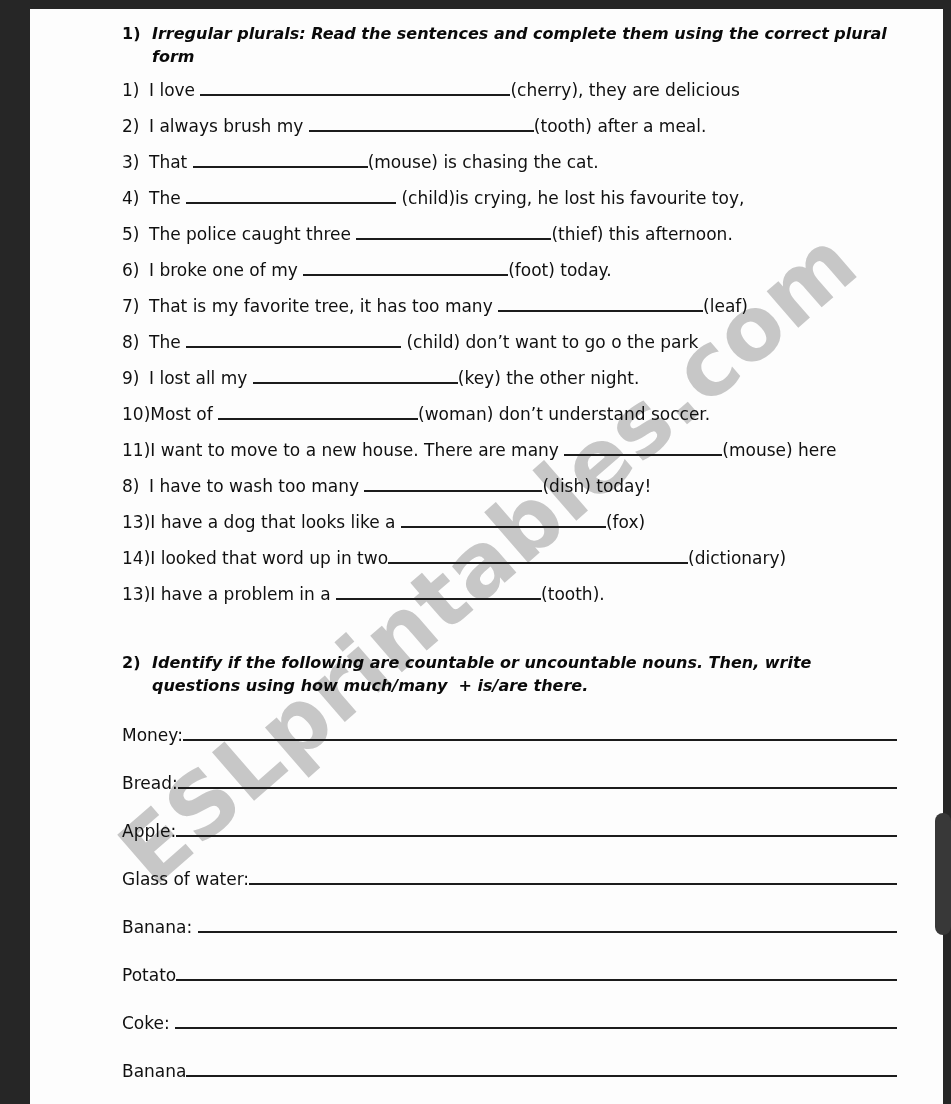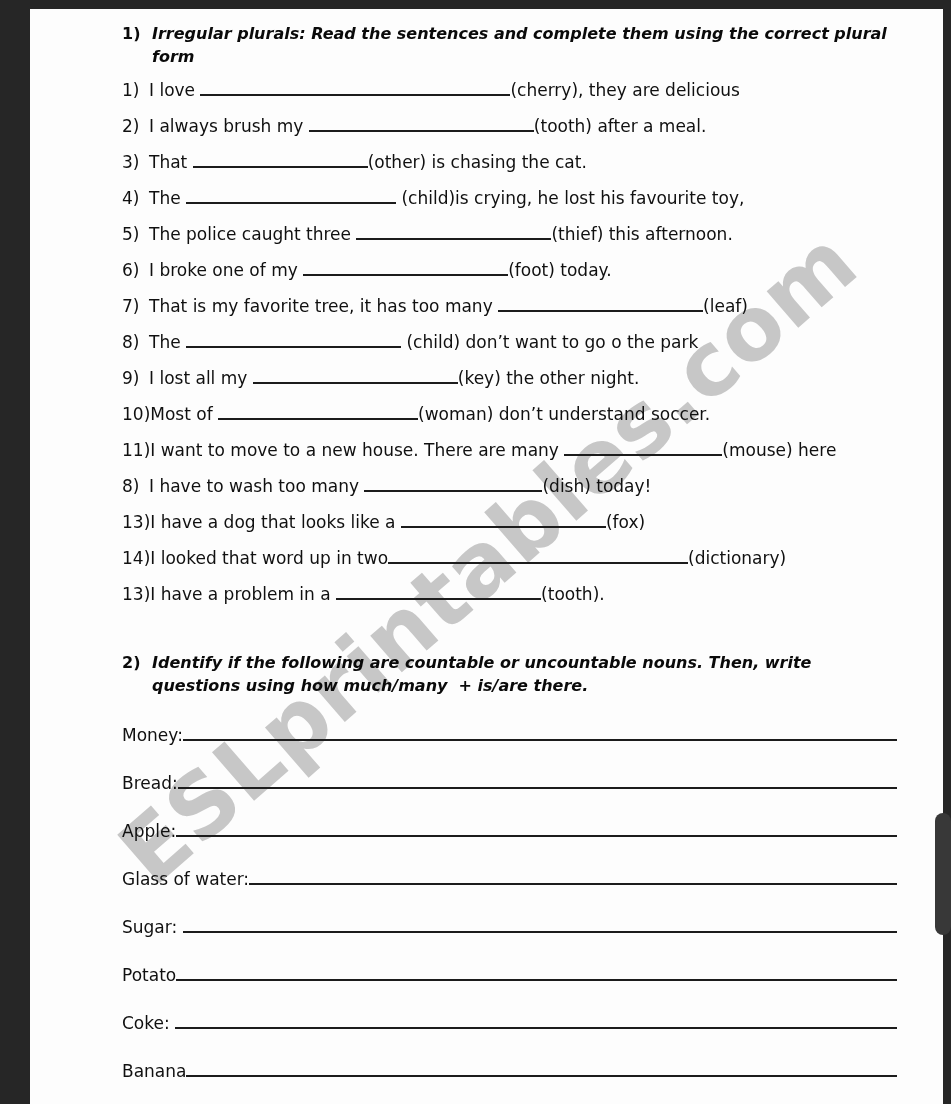--- a/index.html
+++ b/index.html
@@ -60,21 +60,21 @@
         <span class="htext">Irregular plurals: Read the sentences and complete them using the correct plural form</span>
       </div>
 
       <div class="row">
         <span class="num">1)</span><span class="t">I love </span><span class="blank" style="width:310px"></span><span class="t">(cherry), they are delicious</span>
       </div>
       <div class="row">
         <span class="num">2)</span><span class="t">I always brush my </span><span class="blank" style="width:225px"></span><span class="t">(tooth) after a meal.</span>
       </div>
       <div class="row">
-        <span class="num">3)</span><span class="t">That </span><span class="blank" style="width:175px"></span><span class="t">(other) is chasing the cat.</span>
+        <span class="num">3)</span><span class="t">That </span><span class="blank" style="width:175px"></span><span class="t">(mouse) is chasing the cat.</span>
       </div>
       <div class="row">
         <span class="num">4)</span><span class="t">The </span><span class="blank" style="width:210px"></span><span class="t"> (child)is crying, he lost his favourite toy,</span>
       </div>
       <div class="row">
         <span class="num">5)</span><span class="t">The police caught three </span><span class="blank" style="width:195px"></span><span class="t">(thief) this afternoon.</span>
       </div>
       <div class="row">
         <span class="num">6)</span><span class="t">I broke one of my </span><span class="blank" style="width:205px"></span><span class="t">(foot) today.</span>
       </div>
@@ -121,21 +121,21 @@
       </div>
       <div class="label-row">
         <span class="label">Apple:</span>
           <span class="long-blank"></span>
       </div>
       <div class="label-row">
         <span class="label">Glass of water:</span>
           <span class="long-blank"></span>
       </div>
       <div class="label-row">
-        <span class="label">Sugar: </span>
+        <span class="label">Banana: </span>
           <span class="long-blank"></span>
       </div>
       <div class="label-row">
         <span class="label">Potato</span>
           <span class="long-blank"></span>
       </div>
       <div class="label-row">
         <span class="label">Coke: </span>
           <span class="long-blank"></span>
       </div>

